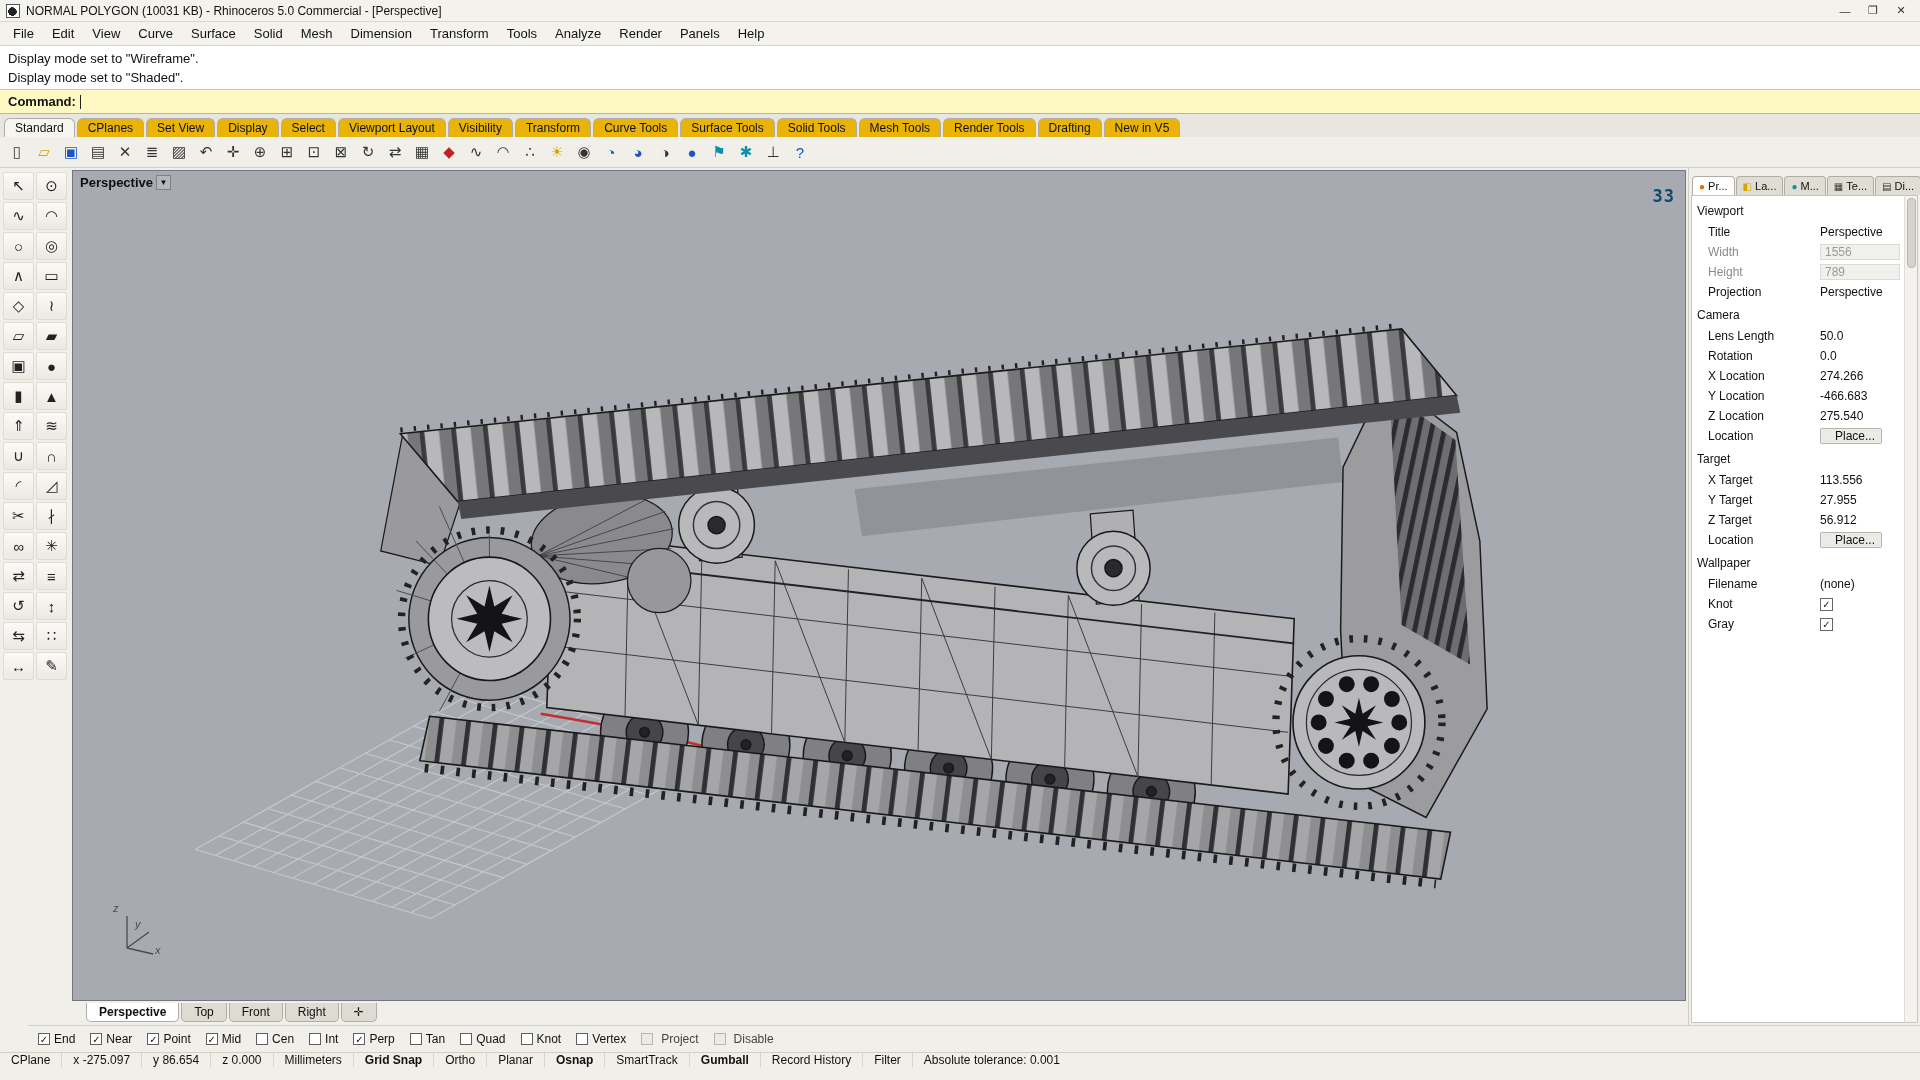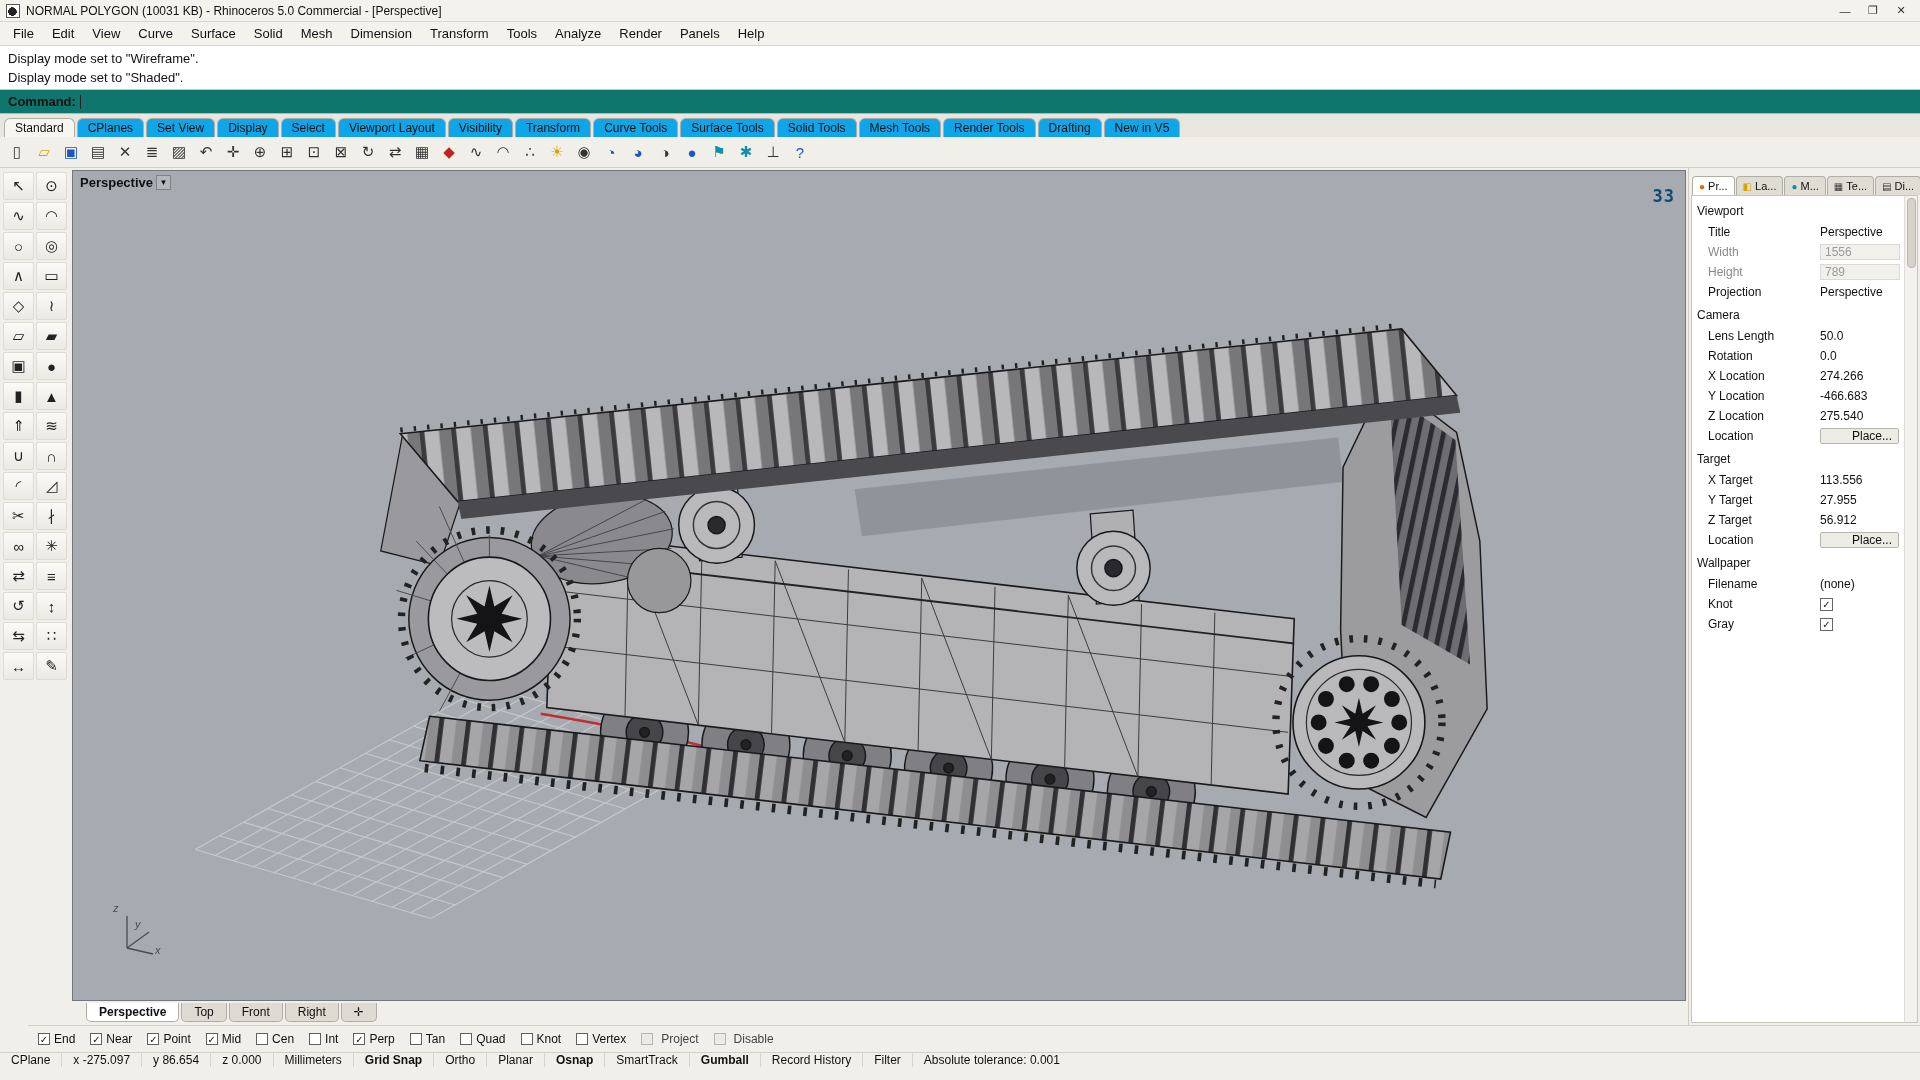--- a/index.html
+++ b/index.html
@@ -13,27 +13,27 @@
   .title-text{font-size:12px;white-space:nowrap;overflow:hidden;}
   .win-controls{margin-left:auto;display:flex;gap:2px;}
   .win-btn{width:26px;height:18px;display:flex;align-items:center;justify-content:center;font-size:11px;color:#333;border:1px solid transparent;}
 
   
   .menubar{height:24px;background:#f4f2ec;border-bottom:1px solid #d9d6ce;display:flex;align-items:center;padding-left:4px;flex:none;}
   .menu-item{padding:3px 9px;font-size:13px;}
 
   
   .cmdhistory{height:44px;background:#ffffff;border-bottom:1px solid #c9c6be;padding:3px 8px;font-size:13px;line-height:19px;flex:none;}
-  .cmdline{height:24px;background:#0f766e;border-bottom:1px solid #b7b4ac;display:flex;align-items:center;padding-left:8px;font-size:13px;flex:none;}
+  .cmdline{height:24px;background:#fef9c3;border-bottom:1px solid #b7b4ac;display:flex;align-items:center;padding-left:8px;font-size:13px;flex:none;}
   .cmd-label{font-weight:bold;margin-right:4px;}
   .caret{display:inline-block;width:1px;height:14px;background:#222;}
 
   
   .tabsrow{height:23px;background:#e9e6df;display:flex;align-items:flex-end;padding:3px 0 0 4px;gap:2px;flex:none;}
-  .tab{padding:2px 10px;font-size:12px;background:#0ea5e9;border:1px solid #b0ada5;border-bottom:none;border-radius:6px 6px 0 0;white-space:nowrap;}
+  .tab{padding:2px 10px;font-size:12px;background:#eab308;border:1px solid #b0ada5;border-bottom:none;border-radius:6px 6px 0 0;white-space:nowrap;}
   .tab.active{background:#f7f5ef;font-weight:normal;}
 
   
   .iconbar{height:31px;background:#f1efe9;border-bottom:1px solid #d2cfc7;display:flex;align-items:center;padding:2px 4px;gap:1px;flex:none;}
   .tbicon{width:26px;height:26px;display:flex;align-items:center;justify-content:center;font-size:15px;color:#333;border-radius:3px;}
   .c-red{color:#c42020;} .c-blue{color:#1b56c4;} .c-yellow{color:#d6a500;}
   .c-teal{color:#0f8fa8;} .c-orange{color:#e06a10;} .c-dark{color:#333;}
 
   
   .main{flex:1;display:flex;min-height:0;background:#f1efe9;}
@@ -63,21 +63,21 @@
   .ptab-glyph{font-size:10px;}
   .panel-body{flex:1;background:#ffffff;border:1px solid #c8c5bd;margin:0 2px 2px 2px;display:flex;min-height:0;}
   .props{flex:1;padding-top:2px;min-width:0;}
   .prop-row{display:flex;align-items:center;height:20px;font-size:12px;}
   .prop-row.header{font-weight:normal;padding-left:5px;height:22px;margin-top:2px;}
   .prop-label{flex:0 0 128px;padding-left:16px;white-space:nowrap;overflow:hidden;}
   .prop-row.header .prop-label{flex:1;padding-left:0;}
   .prop-value{flex:1;padding-right:6px;white-space:nowrap;overflow:hidden;}
   .prop-row.ghost .prop-label{color:#8a8a8a;}
   .prop-row.ghost .prop-value{background:#f1f0ed;border:1px solid #dcdad5;color:#9a9a9a;padding:0 4px;margin-right:4px;height:16px;line-height:15px;}
-  .prop-row.button .prop-value{background:#ecebe6;border:1px solid #b8b5ae;border-radius:2px;text-align:right;margin-right:5px;padding:0 6px;height:16px;line-height:15px;}
+  .prop-row.button .prop-value{background:#ecebe6;border:1px solid #b8b5ae;border-radius:2px;text-align:right;margin-right:22px;padding:0 6px;height:16px;line-height:15px;}
   .prop-row.check .prop-value{flex:none;width:13px;height:13px;border:1px solid #666;font-size:10px;display:flex;align-items:center;justify-content:center;padding:0;color:#222;}
   .panel-scroll{width:13px;background:#f4f2ee;border-left:1px solid #e0ddd6;position:relative;flex:none;}
   .panel-thumb{position:absolute;top:2px;left:2px;width:9px;height:70px;background:#d6d3cb;border:1px solid #b8b5ad;border-radius:4px;}
 
   
   .osnapbar{height:27px;background:#f1efe9;border-top:1px solid #d2cfc7;display:flex;align-items:center;padding-left:10px;gap:15px;flex:none;margin-left:28px;}
   .osnap-item{display:flex;align-items:center;gap:4px;}
   .cb{width:12px;height:12px;border:1px solid #5f5f5f;background:#fff;display:inline-flex;align-items:center;justify-content:center;font-size:10px;color:#111;}
   .cb.checked::after{content:"✓";}
   .osnap-item.muted .cb{border-color:#b4b4b0;background:#eceae4;}

